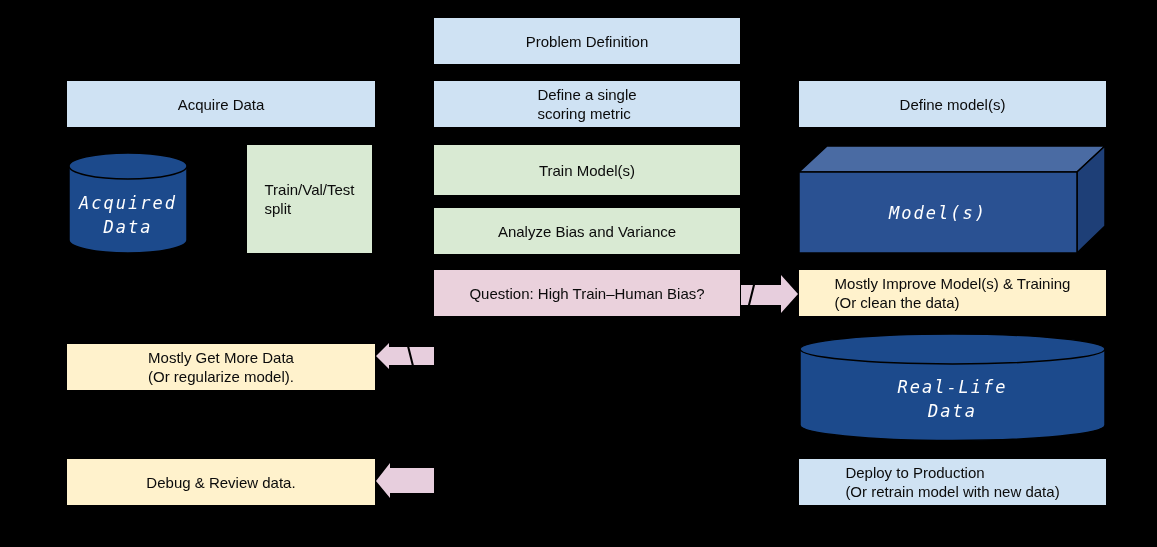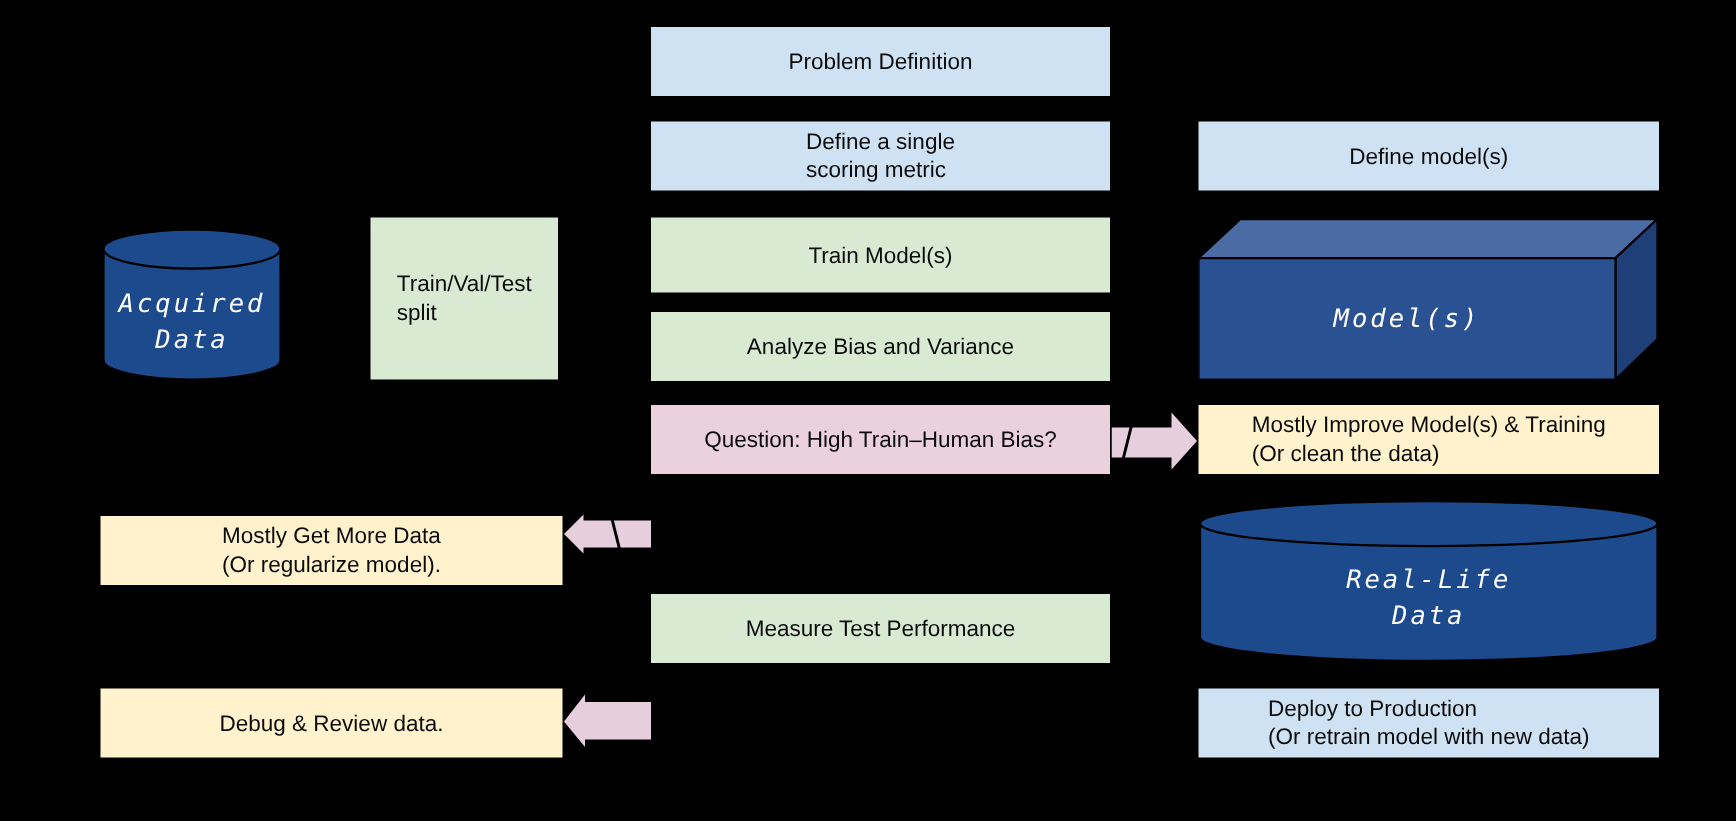--- a/index.html
+++ b/index.html
@@ -28,20 +28,21 @@
   .cyl2-label{padding-top:22px;box-sizing:border-box}
   .prism-label{left:0;top:27px;height:81px;width:278px}
 </style>
 </head>
 <body>
 
 <div id="canvas">
 
   <div class="box c-blue" style="left:434px;top:18px;width:306px;height:46px">Problem Definition</div>
 
+  <div class="box c-blue" style="left:67px;top:81px;width:308px;height:46px">Acquire Data</div>
 
   <div class="box c-blue" style="left:434px;top:81px;width:306px;height:46px">Define a single
 scoring metric</div>
 
   <div class="box c-blue" style="left:799px;top:81px;width:307px;height:46px">Define model(s)</div>
 
   <div class="shape" style="left:68px;top:152px;width:120px;height:102px">
     <svg width="120" height="102" viewBox="0 0 120 102">
       <path d="M1,14 V88 a59,13 0 0 0 118,0 V14" fill="#1c4a8c" stroke="#000" stroke-width="1.5"></path>
       <ellipse cx="60" cy="14" rx="59" ry="13" fill="#1c4a8c" stroke="#000" stroke-width="1.5"></ellipse>
@@ -78,21 +79,20 @@
 
   <div class="shape" style="left:799px;top:333px;width:307px;height:109px">
     <svg width="307" height="109" viewBox="0 0 307 109">
       <path d="M1,16 V92 a152,15.5 0 0 0 305,0 V16" fill="#1c4a8c" stroke="#000" stroke-width="1.5"></path>
       <ellipse cx="153.5" cy="16" rx="152.5" ry="15" fill="#1c4a8c" stroke="#000" stroke-width="1.5"></ellipse>
     </svg>
     <div class="shape-label cyl2-label">Real-Life
 Data</div>
   </div>
 
-  <div class="box c-green" style="left:434px;top:396px;width:306px;height:46px">Measure Test Performance</div>
 
   <div class="box c-yellow" style="left:67px;top:459px;width:308px;height:46px">Debug &amp; Review data.</div>
 
 
   <div class="box c-blue" style="left:799px;top:459px;width:307px;height:46px">Deploy to Production
 (Or retrain model with new data)</div>
 
   <div class="shape" style="left:741px;top:273px;width:58px;height:42px">
     <svg width="58" height="42" viewBox="0 0 58 42">
       <polygon points="0,12 40,12 40,2 57,21 40,40 40,32 0,32" fill="#e7cedd"></polygon>

